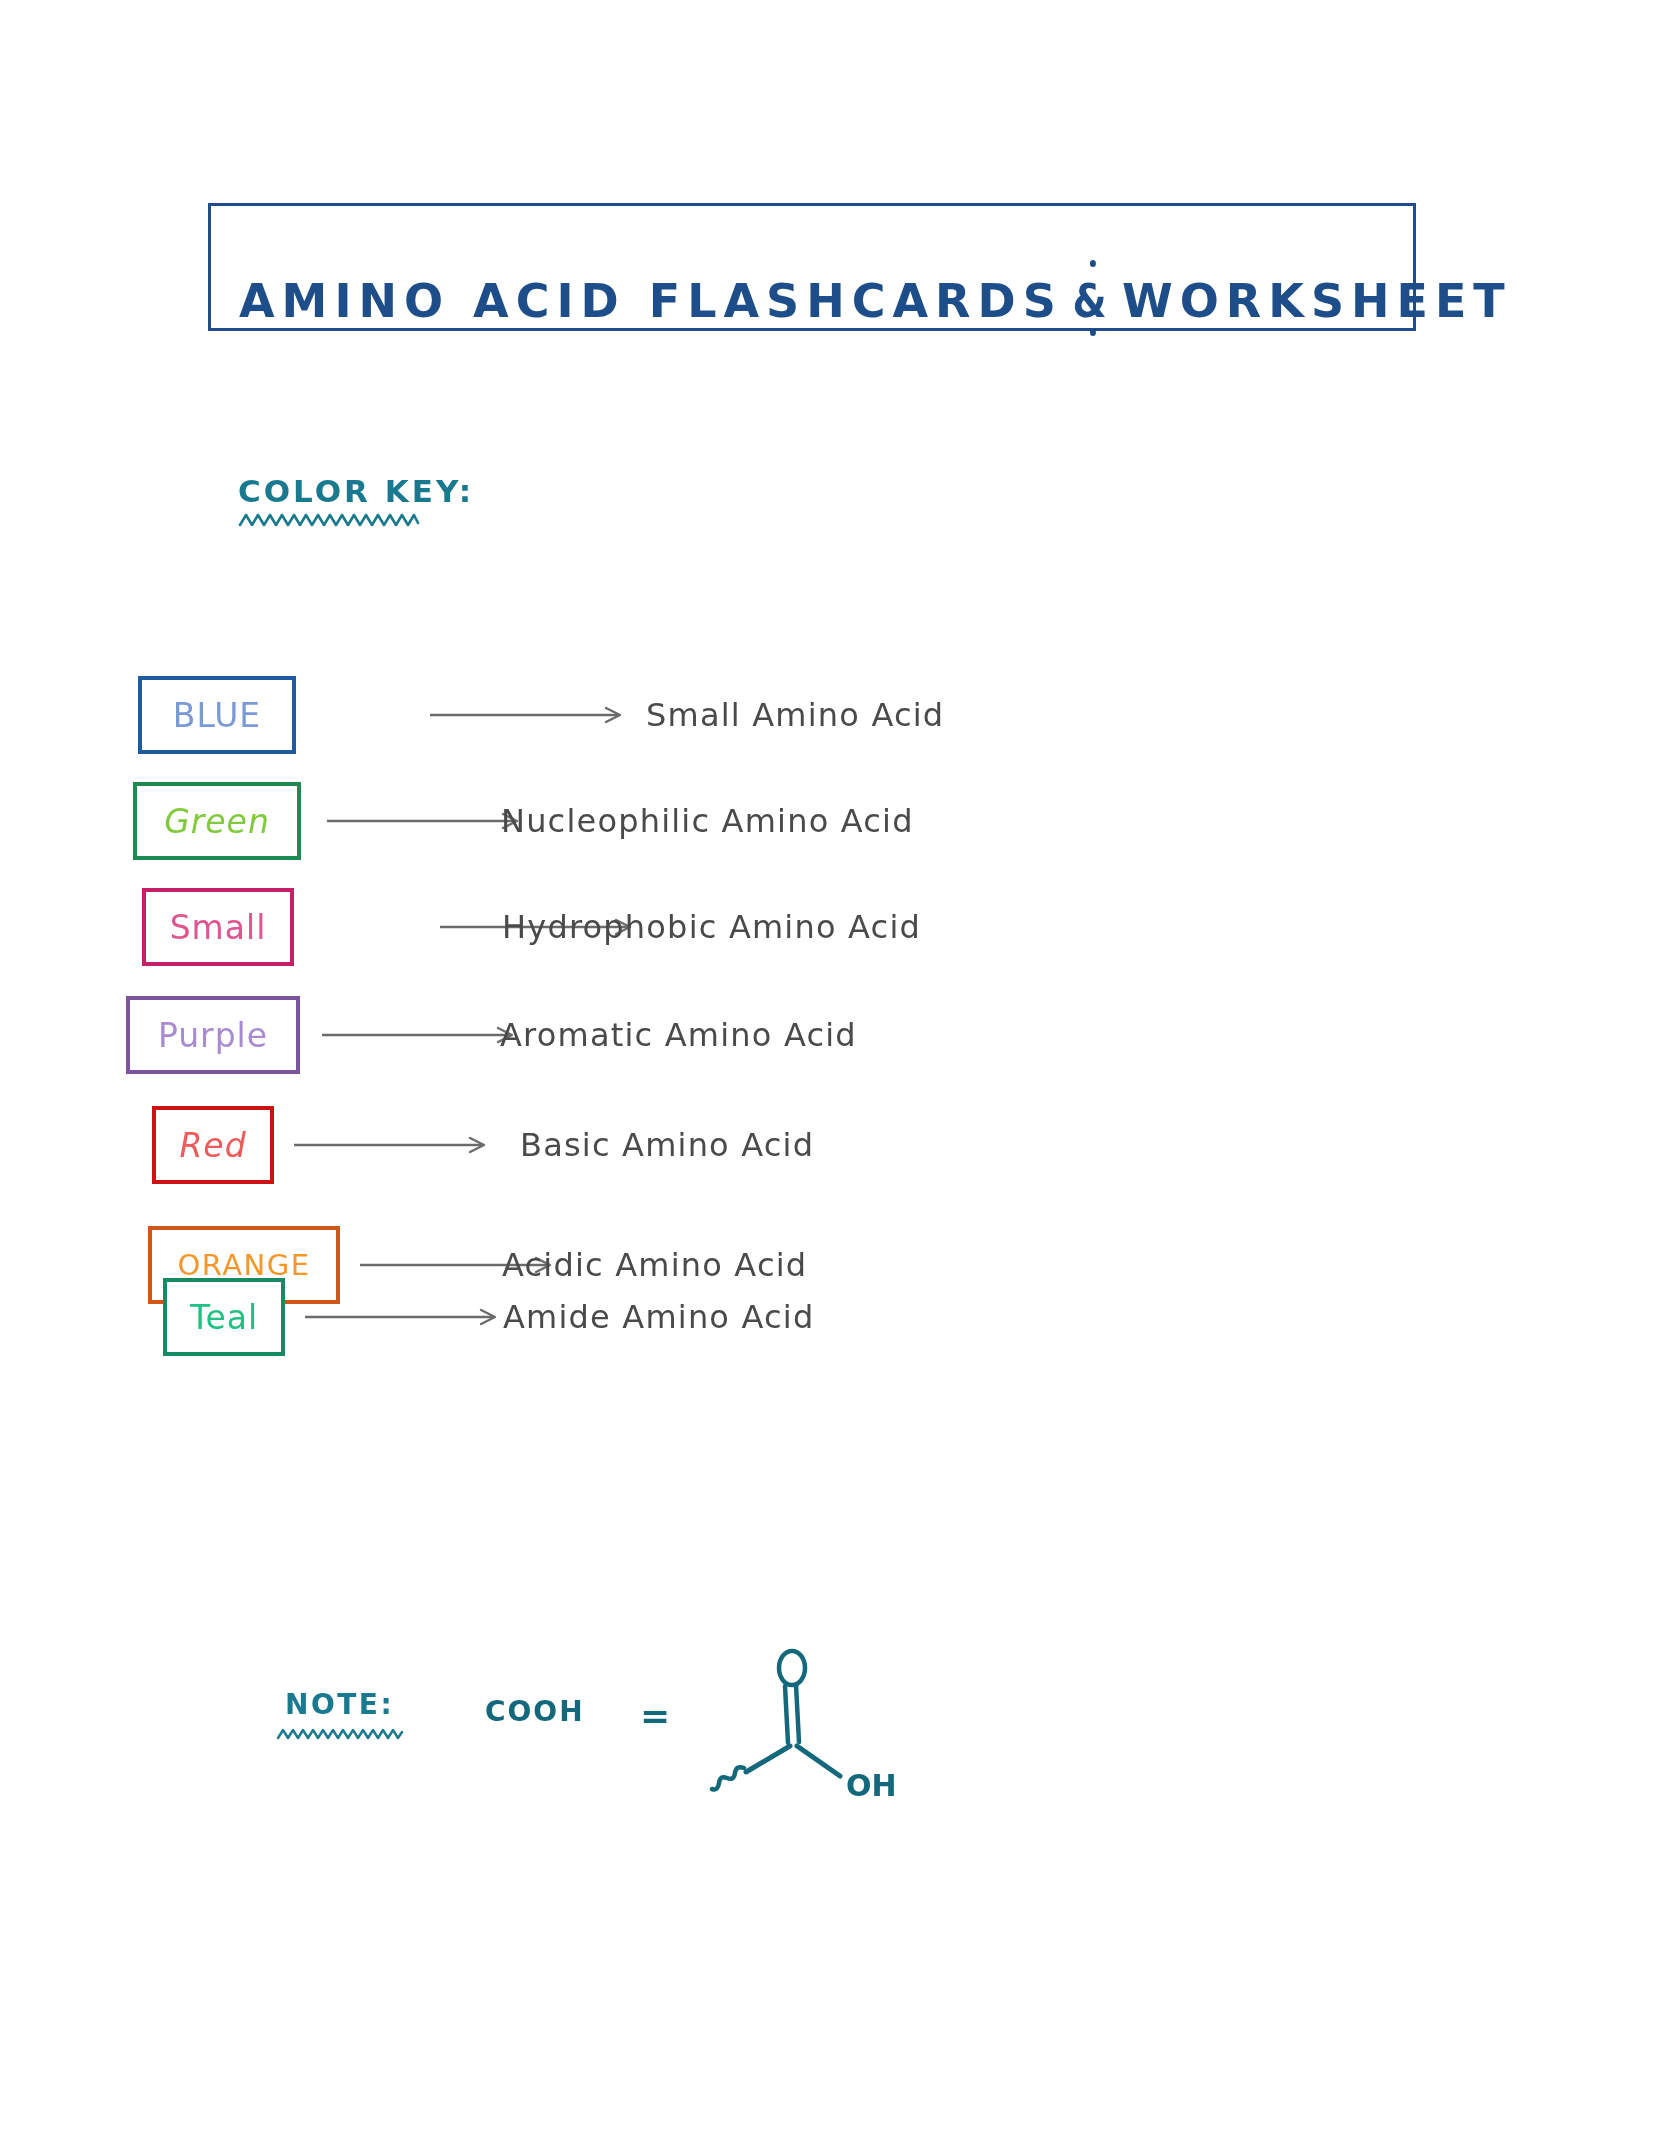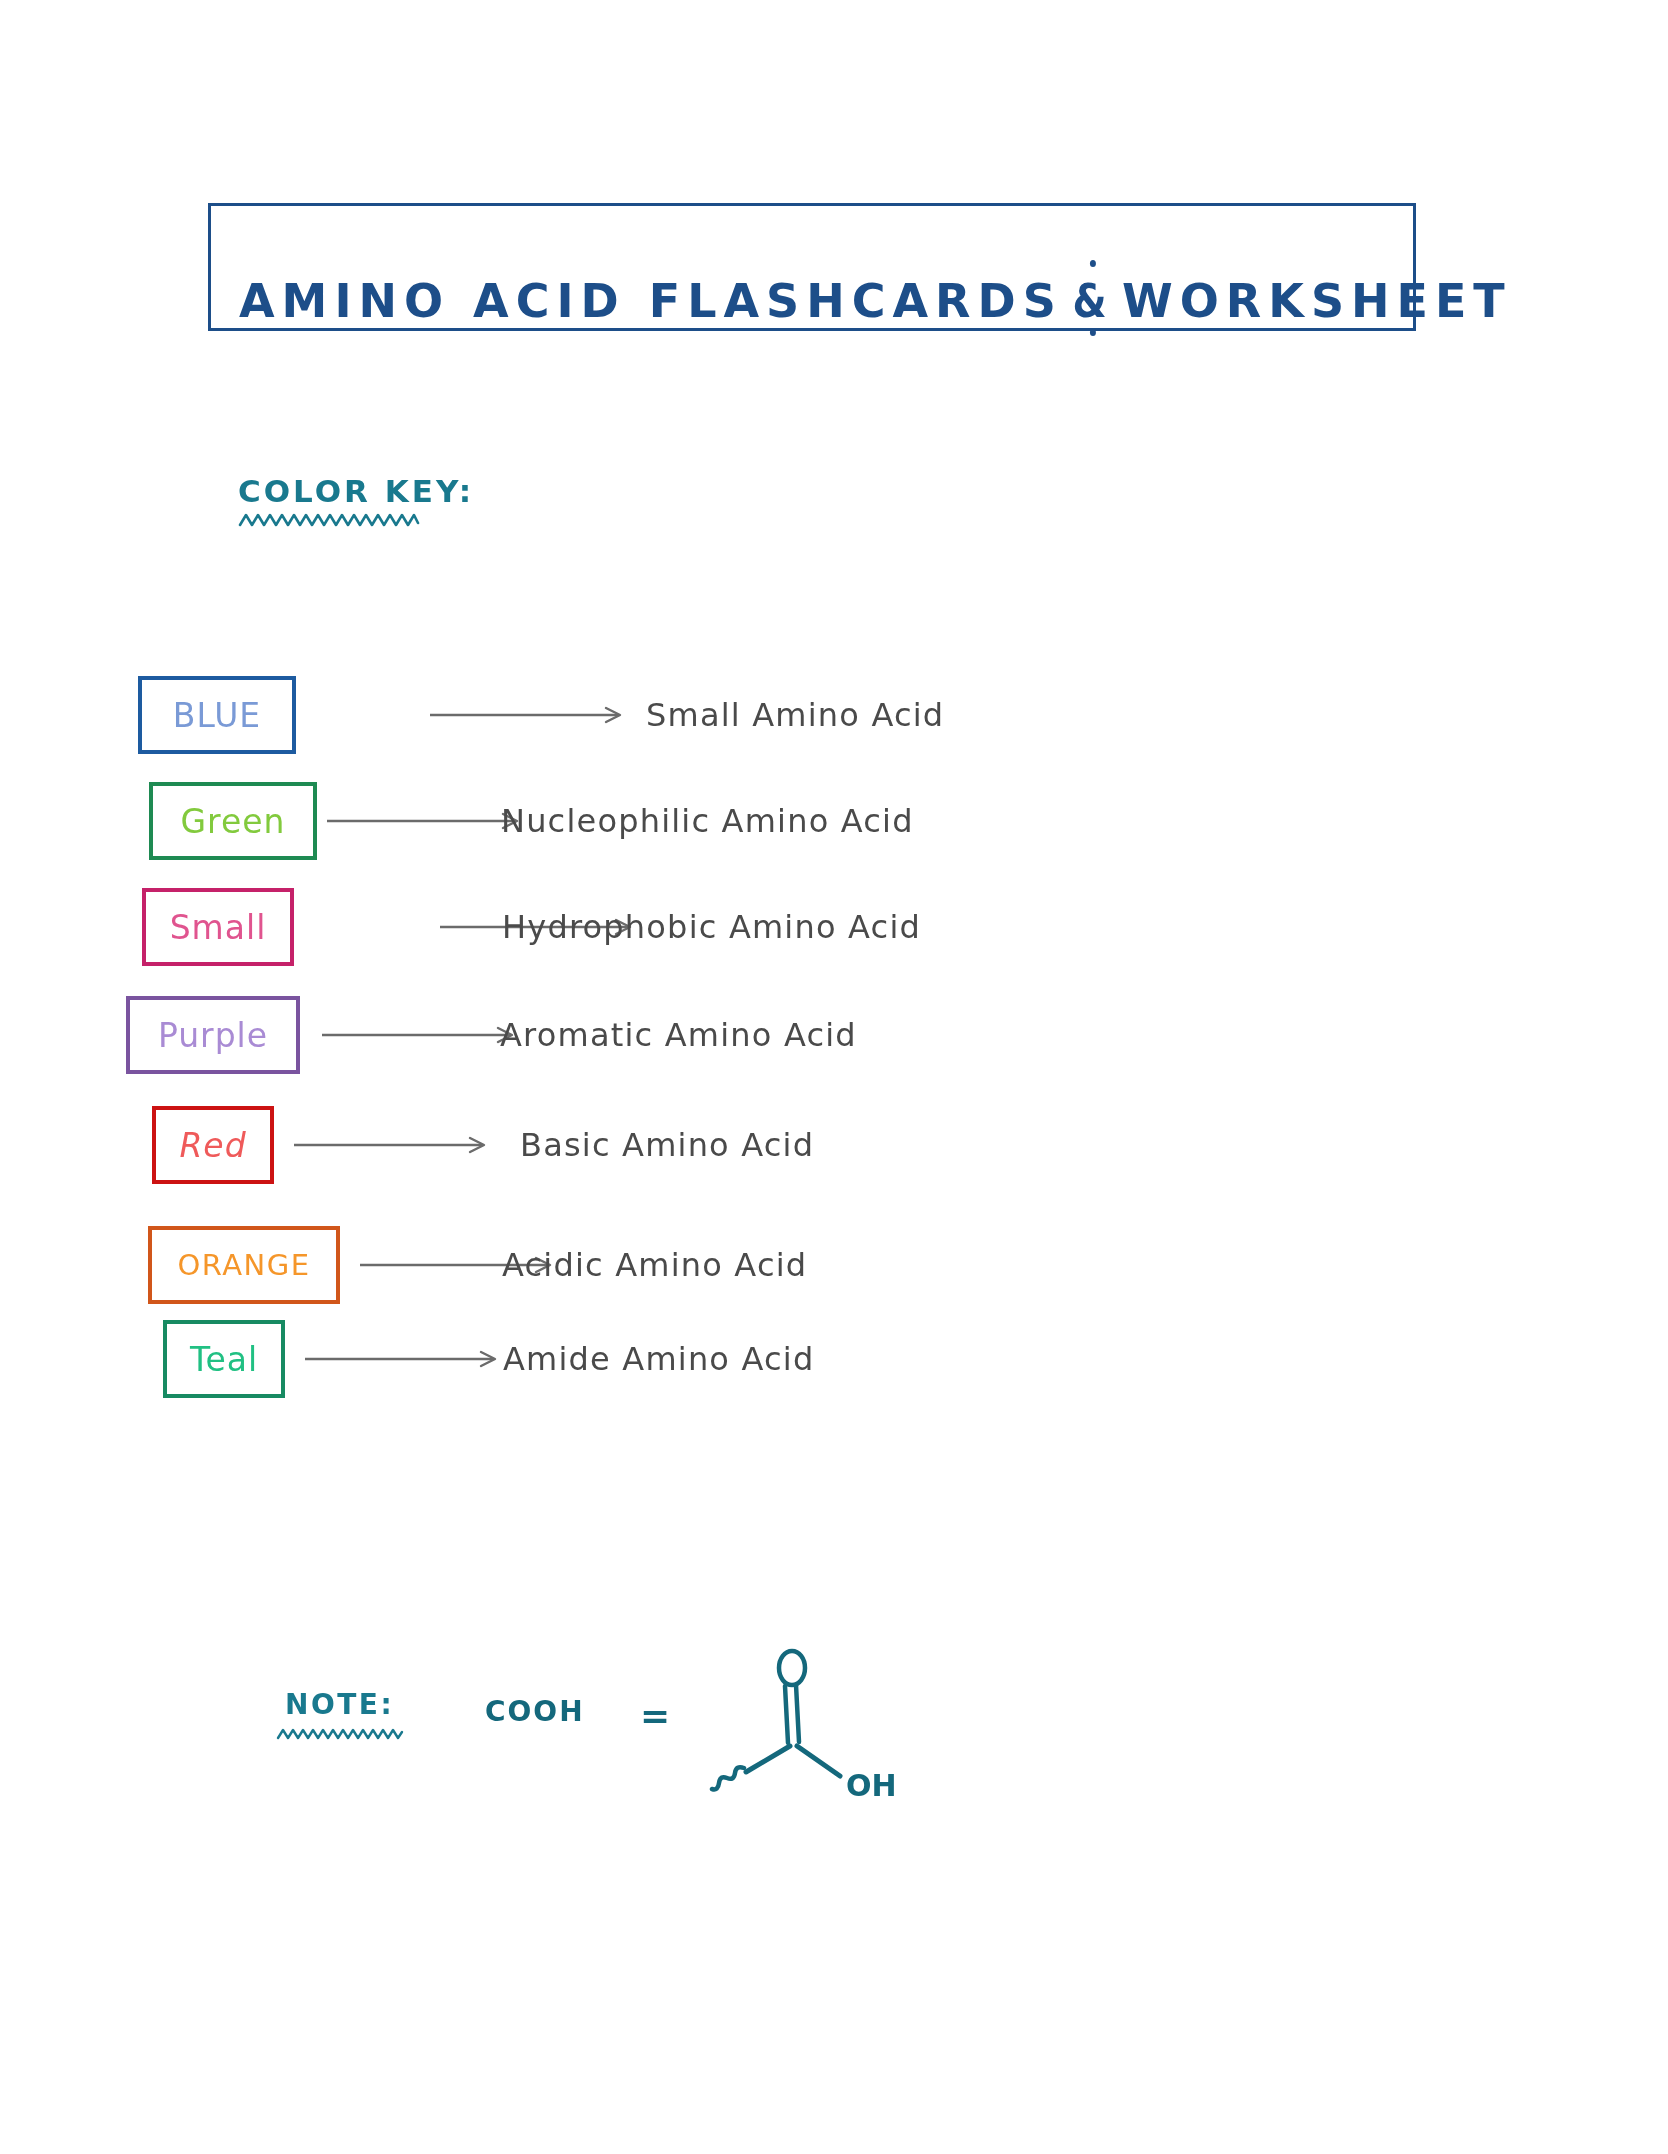--- a/index.html
+++ b/index.html
@@ -202,21 +202,21 @@
   <div class="arrow-wrap" style="left:292px; width:200px;">
     <svg width="200" height="24" viewBox="0 0 200 24">
       <line x1="0" y1="12" x2="188" y2="12" stroke="#6b6b6b" stroke-width="2.4"></line>
       <polyline points="176,5 190,12 176,19" fill="none" stroke="#6b6b6b" stroke-width="2.4" stroke-linejoin="round" stroke-linecap="round"></polyline>
     </svg>
   </div>
   <div class="desc-text" style="left:508px;">Small Amino Acid</div>
 </div>
 
 <div class="key-row" style="left:133px; top:782px; width:1050px;">
-  <div class="swatch-box" style="left:16px; width:168px; border:4px solid #1e8a52;">
+  <div class="swatch-box" style="left:0px; width:168px; border:4px solid #1e8a52;font-style:italic;">
     <span class="swatch-label" style="color:#82ca3d;">Green</span>
   </div>
   <div class="arrow-wrap" style="left:194px; width:200px;">
     <svg width="200" height="24" viewBox="0 0 200 24">
       <line x1="0" y1="12" x2="188" y2="12" stroke="#6b6b6b" stroke-width="2.4"></line>
       <polyline points="176,5 190,12 176,19" fill="none" stroke="#6b6b6b" stroke-width="2.4" stroke-linejoin="round" stroke-linecap="round"></polyline>
     </svg>
   </div>
   <div class="desc-text" style="left:368px;">Nucleophilic Amino Acid</div>
 </div>
@@ -266,21 +266,21 @@
   </div>
   <div class="arrow-wrap" style="left:212px; width:200px;">
     <svg width="200" height="24" viewBox="0 0 200 24">
       <line x1="0" y1="12" x2="188" y2="12" stroke="#6b6b6b" stroke-width="2.4"></line>
       <polyline points="176,5 190,12 176,19" fill="none" stroke="#6b6b6b" stroke-width="2.4" stroke-linejoin="round" stroke-linecap="round"></polyline>
     </svg>
   </div>
   <div class="desc-text" style="left:354px;">Acidic Amino Acid</div>
 </div>
 
-<div class="key-row" style="left:163px; top:1320px; width:1000px;">
+<div class="key-row" style="left:163px; top:1278px; width:1000px;">
   <div class="swatch-box" style="left:0px; width:122px; border:4px solid #178a62;">
     <span class="swatch-label" style="color:#21c083;">Teal</span>
   </div>
   <div class="arrow-wrap" style="left:142px; width:200px;">
     <svg width="200" height="24" viewBox="0 0 200 24">
       <line x1="0" y1="12" x2="188" y2="12" stroke="#6b6b6b" stroke-width="2.4"></line>
       <polyline points="176,5 190,12 176,19" fill="none" stroke="#6b6b6b" stroke-width="2.4" stroke-linejoin="round" stroke-linecap="round"></polyline>
     </svg>
   </div>
   <div class="desc-text" style="left:340px;">Amide Amino Acid</div>

